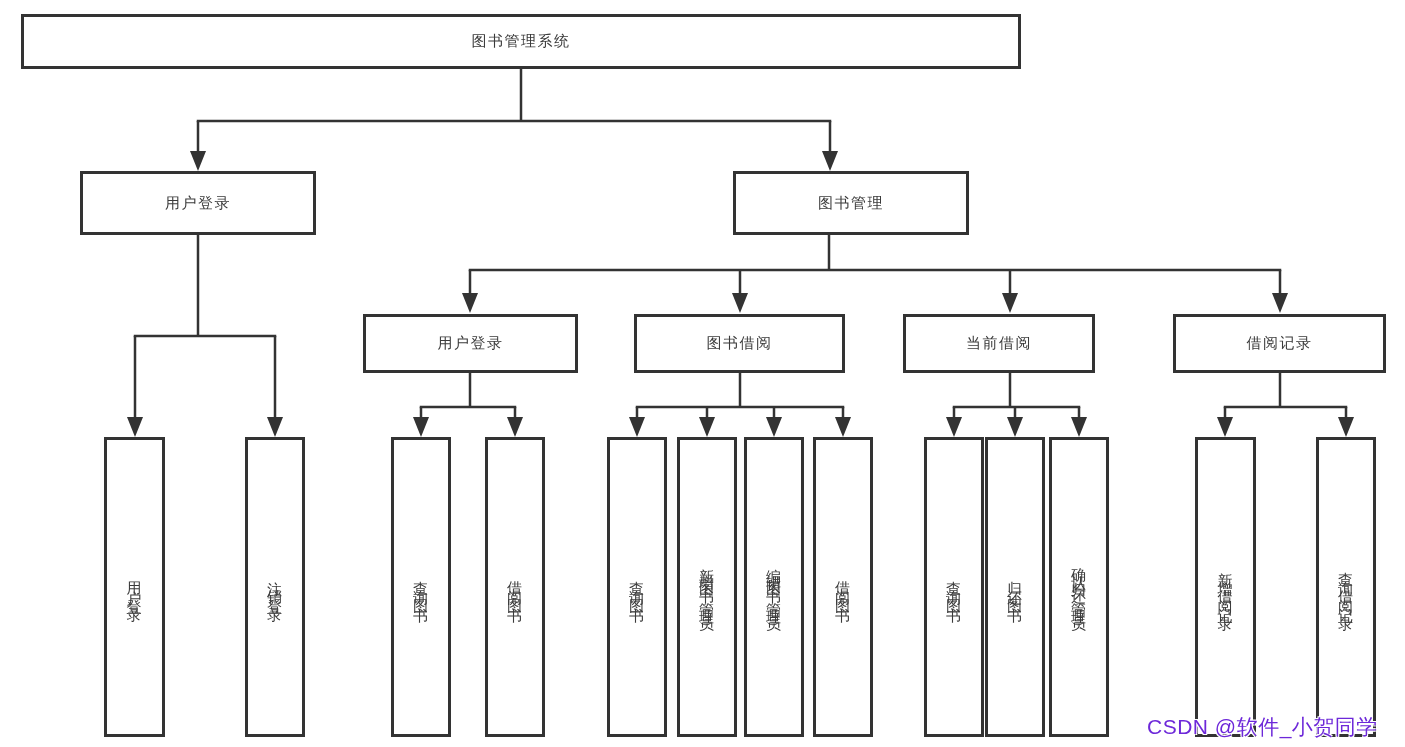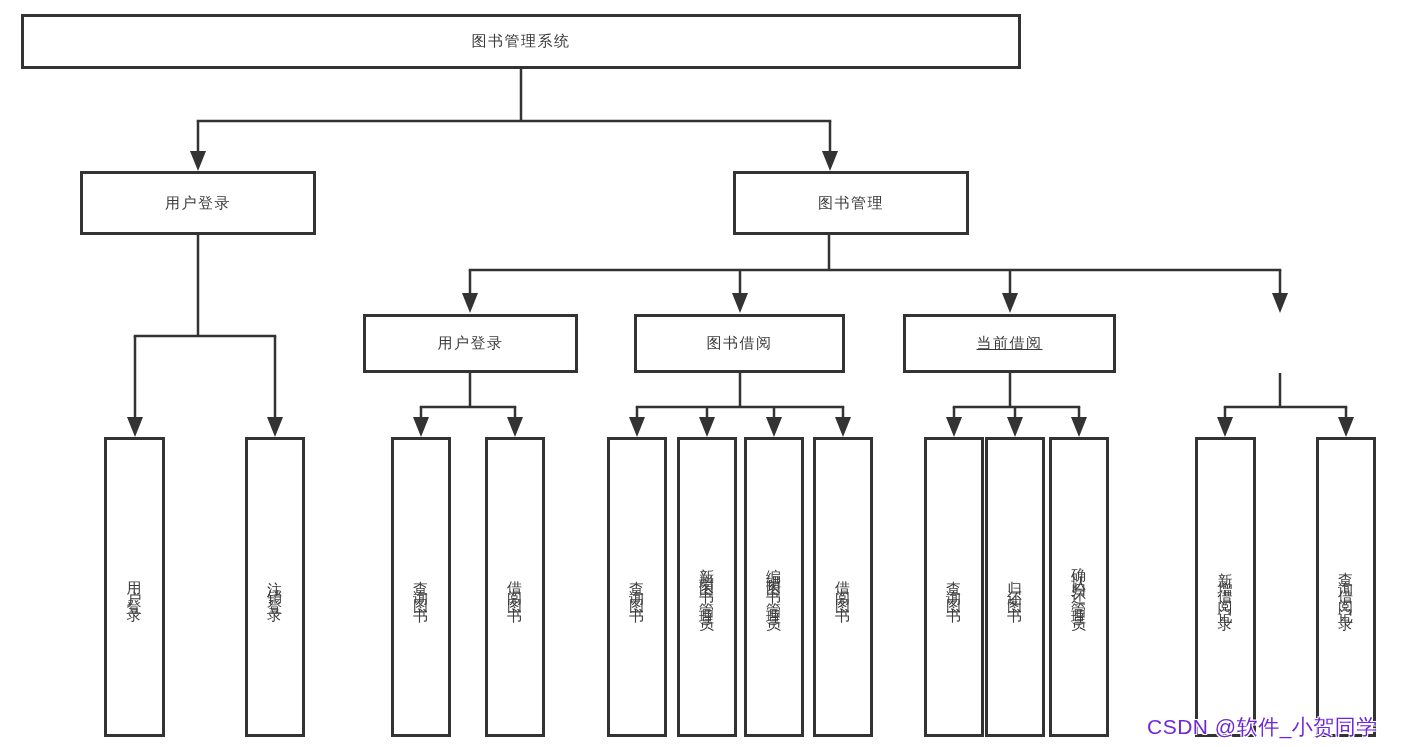--- a/index.html
+++ b/index.html
@@ -134,22 +134,25 @@
   <div class="box" style="left:711px; top:171px; width:236px; height:64px;margin-left:22px;">
     <span class="hlabel">图书管理</span>
   </div>
 
   <div class="box" style="left:363px; top:314px; width:215px; height:59px;">
     <span class="hlabel">用户登录</span>
   </div>
   <div class="box" style="left:634px; top:314px; width:211px; height:59px;">
     <span class="hlabel">图书借阅</span>
   </div>
-  <div class="box" style="left:903px; top:314px; width:213px; height:59px;text-decoration:underline;">
+  <div class="box" style="left:903px; top:314px; width:192px; height:59px;">
     <span class="hlabel">当前借阅</span>
+  </div>
+  <div class="box" style="left:1173px; top:314px; width:213px; height:59px;">
+    <span class="hlabel">借阅记录</span>
   </div>
 
   <div class="box" style="left:104px; top:437px; width:61px; height:300px;">
     <span class="vlabel">用户登录</span>
   </div>
   <div class="box" style="left:245px; top:437px; width:60px; height:300px;">
     <span class="vlabel">注销登录</span>
   </div>
 
   <div class="box" style="left:391px; top:437px; width:60px; height:300px;">

